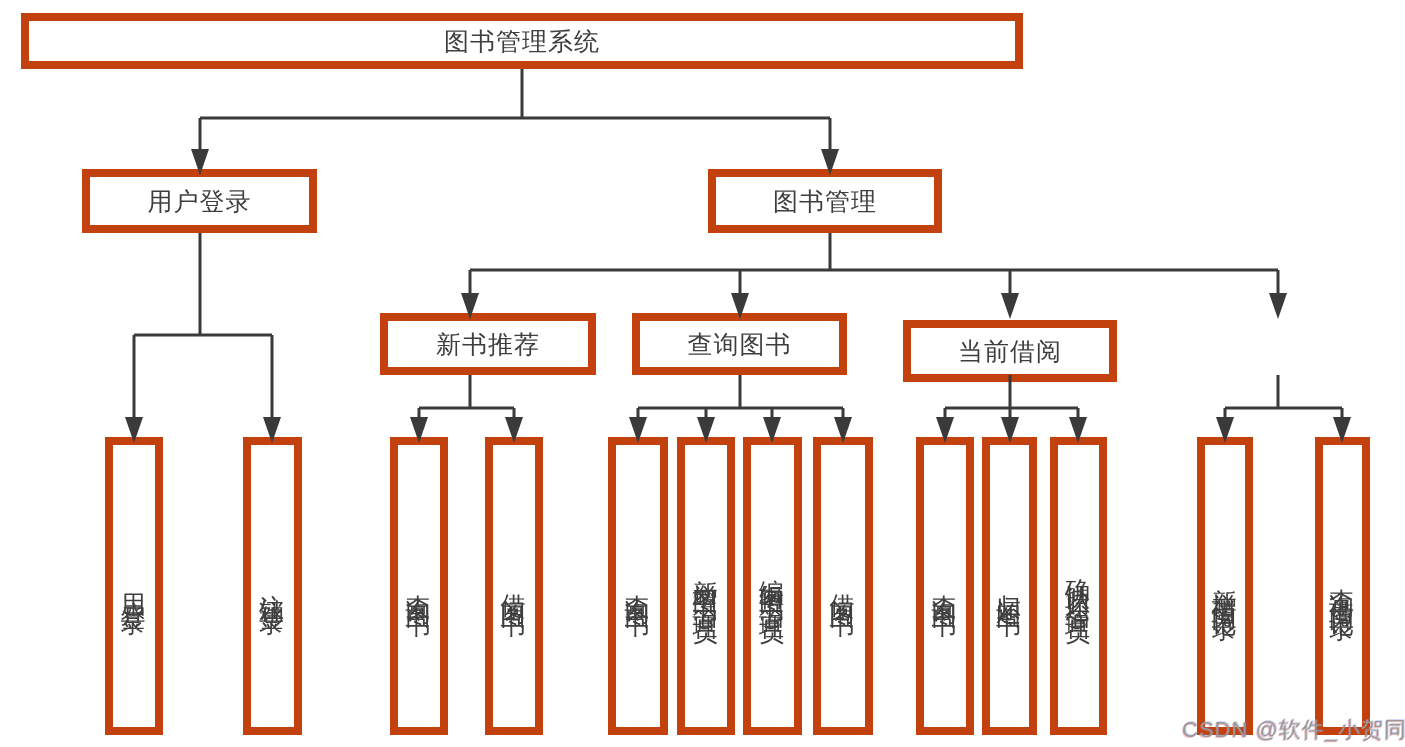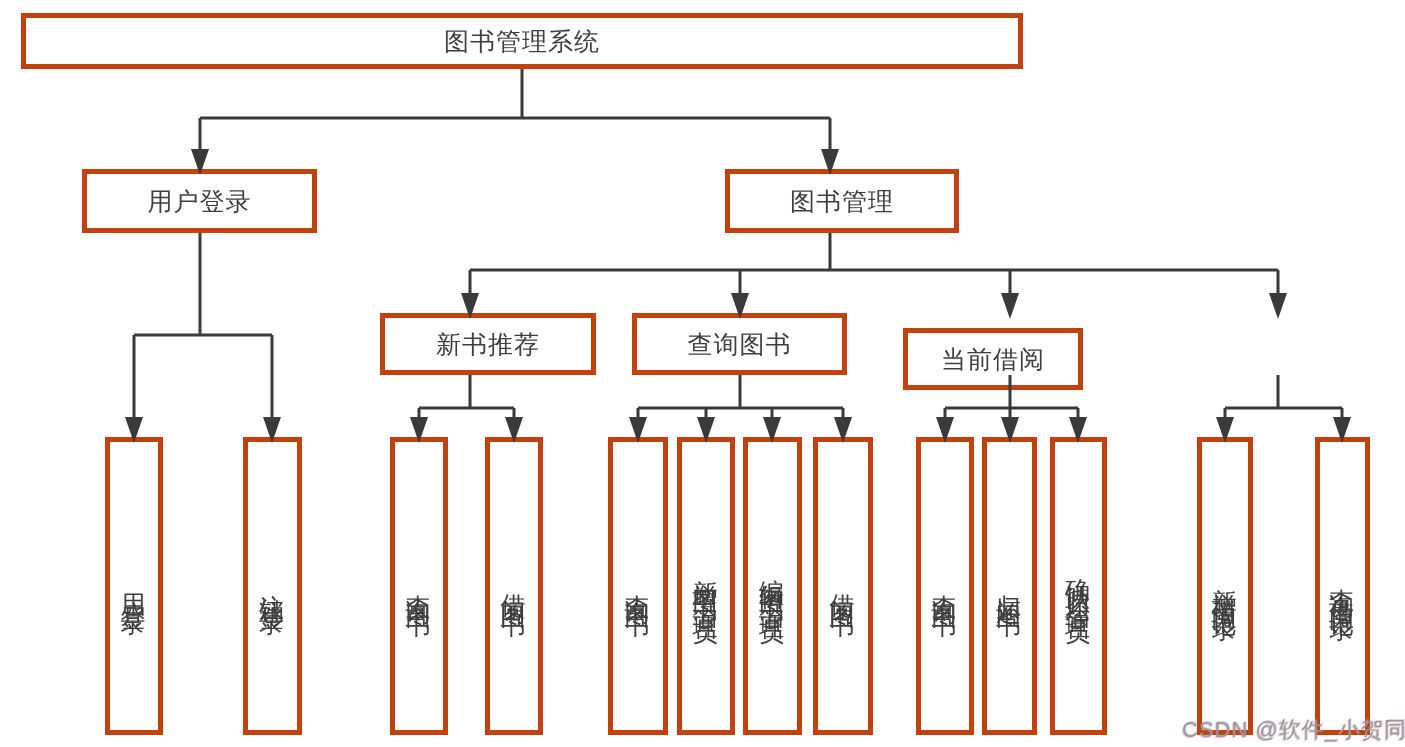--- a/index.html
+++ b/index.html
@@ -3,21 +3,21 @@
 <meta charset="utf-8">
 <style>
   * { margin:0; padding:0; box-sizing:border-box; }
   html,body { width:1405px; height:747px; background:#ffffff; overflow:hidden; }
   .stage {
     position:relative; width:1405px; height:747px;
     font-family:"Liberation Sans","DejaVu Sans",sans-serif;
     color:#3e3e3e; background:#ffffff;
   }
   .node {
-    position:absolute; background:#ffffff; border:5px solid #c2410c;
+    position:absolute; background:#ffffff; border:8px solid #c2410c;
     display:flex; align-items:center; justify-content:center;
   }
   .hlabel {
     font-size:25px; letter-spacing:1px; white-space:nowrap; color:#3e3e3e;
   }
   .vlabel {
     writing-mode:vertical-rl; text-orientation:mixed;
     font-size:25px; letter-spacing:6px; white-space:nowrap; color:#3e3e3e;
   }
   svg.connectors { position:absolute; left:0; top:0; width:1405px; height:747px; pointer-events:none; }
@@ -35,31 +35,31 @@
 
 <div class="stage">
 
   <div class="node" style="left:21px;top:13px;width:1002px;height:56px">
     <span class="hlabel">图书管理系统</span>
   </div>
 
   <div class="node" style="left:82px;top:169px;width:235px;height:64px">
     <span class="hlabel">用户登录</span>
   </div>
-  <div class="node" style="left:725px;top:169px;width:234px;height:64px">
+  <div class="node" style="left:708px;top:169px;width:234px;height:64px">
     <span class="hlabel">图书管理</span>
   </div>
 
   <div class="node" style="left:380px;top:313px;width:216px;height:62px">
     <span class="hlabel">新书推荐</span>
   </div>
   <div class="node" style="left:632px;top:313px;width:215px;height:62px">
     <span class="hlabel">查询图书</span>
   </div>
-  <div class="node" style="left:903px;top:328px;width:180px;height:62px">
+  <div class="node" style="left:903px;top:320px;width:214px;height:62px">
     <span class="hlabel">当前借阅</span>
   </div>
 
   <div class="node" style="left:105px;top:437px;width:58px;height:298px">
     <span class="vlabel">用户登录</span>
   </div>
   <div class="node" style="left:243px;top:437px;width:59px;height:298px">
     <span class="vlabel">注销登录</span>
   </div>
 

